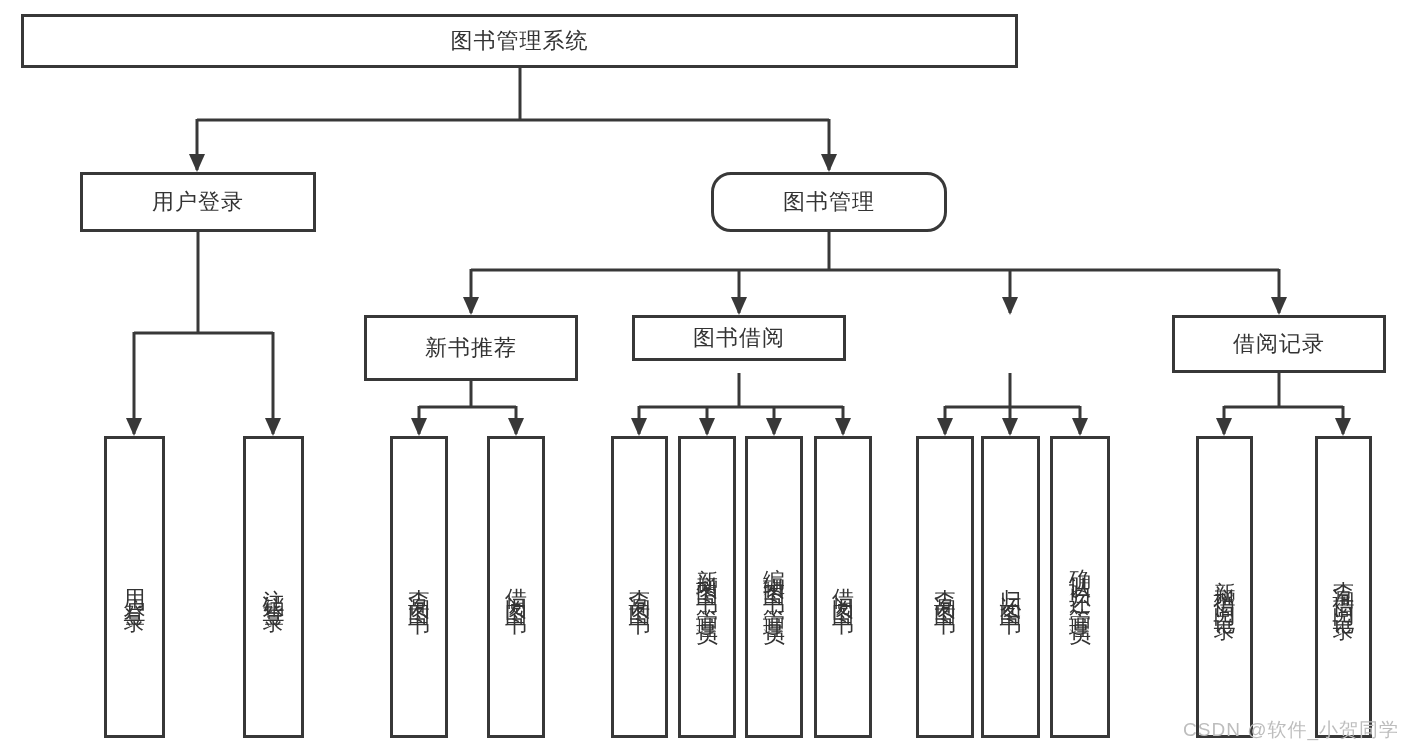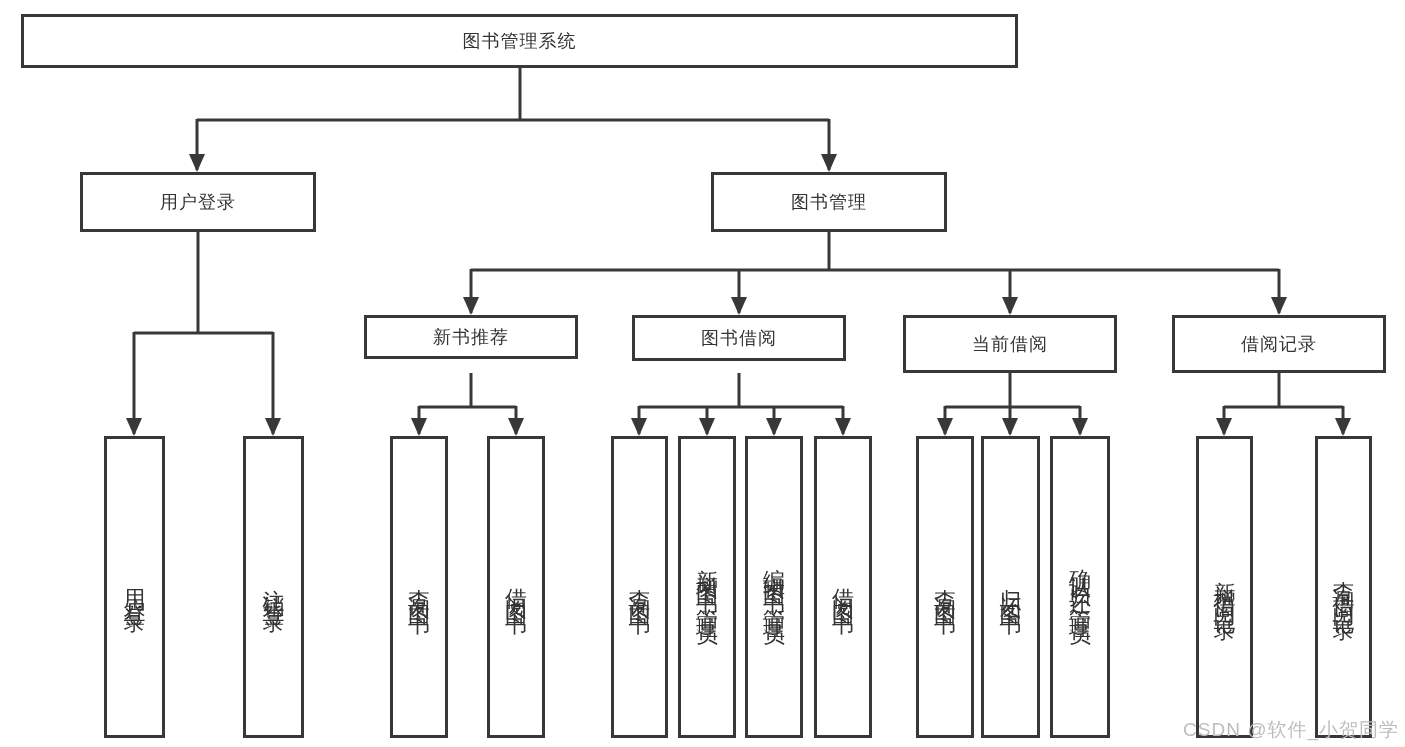--- a/index.html
+++ b/index.html
@@ -26,21 +26,21 @@
     position: absolute;
     box-sizing: border-box;
     border: 3px solid #383838;
     background: #ffffff;
     display: flex;
     align-items: center;
     justify-content: center;
     z-index: 2;
   }
   .node .hlabel {
-    font-size: 18px;
+    font-size: 22px;
     letter-spacing: 1px;
     white-space: nowrap;
   }
   .leaf .vlabel {
     writing-mode: vertical-lr;
     text-orientation: mixed;
     font-size: 22px;
     letter-spacing: 8px;
     line-height: 1;
     white-space: nowrap;
@@ -110,32 +110,29 @@
     </g>
   </svg>
 
   <div class="node" style="left:21px; top:14px; width:997px; height:54px;">
     <span class="hlabel">图书管理系统</span>
   </div>
 
   <div class="node" style="left:80px; top:172px; width:236px; height:60px;">
     <span class="hlabel">用户登录</span>
   </div>
-  <div class="node" style="left:711px; top:172px; width:236px; height:60px;">
+  <div class="node" style="left:711px; top:172px; width:236px; height:60px;border-radius:20px;">
     <span class="hlabel">图书管理</span>
   </div>
 
-  <div class="node" style="left:364px; top:315px; width:214px; height:44px;">
+  <div class="node" style="left:364px; top:315px; width:214px; height:66px;">
     <span class="hlabel">新书推荐</span>
   </div>
   <div class="node" style="left:632px; top:315px; width:214px; height:46px;">
     <span class="hlabel">图书借阅</span>
-  </div>
-  <div class="node" style="left:903px; top:315px; width:214px; height:58px;">
-    <span class="hlabel">当前借阅</span>
   </div>
   <div class="node" style="left:1172px; top:315px; width:214px; height:58px;">
     <span class="hlabel">借阅记录</span>
   </div>
 
   <div class="node leaf" style="left:104px; top:436px; width:61px; height:302px;">
     <span class="vlabel">用户登录</span>
   </div>
   <div class="node leaf" style="left:243px; top:436px; width:61px; height:302px;">
     <span class="vlabel">注销登录</span>

